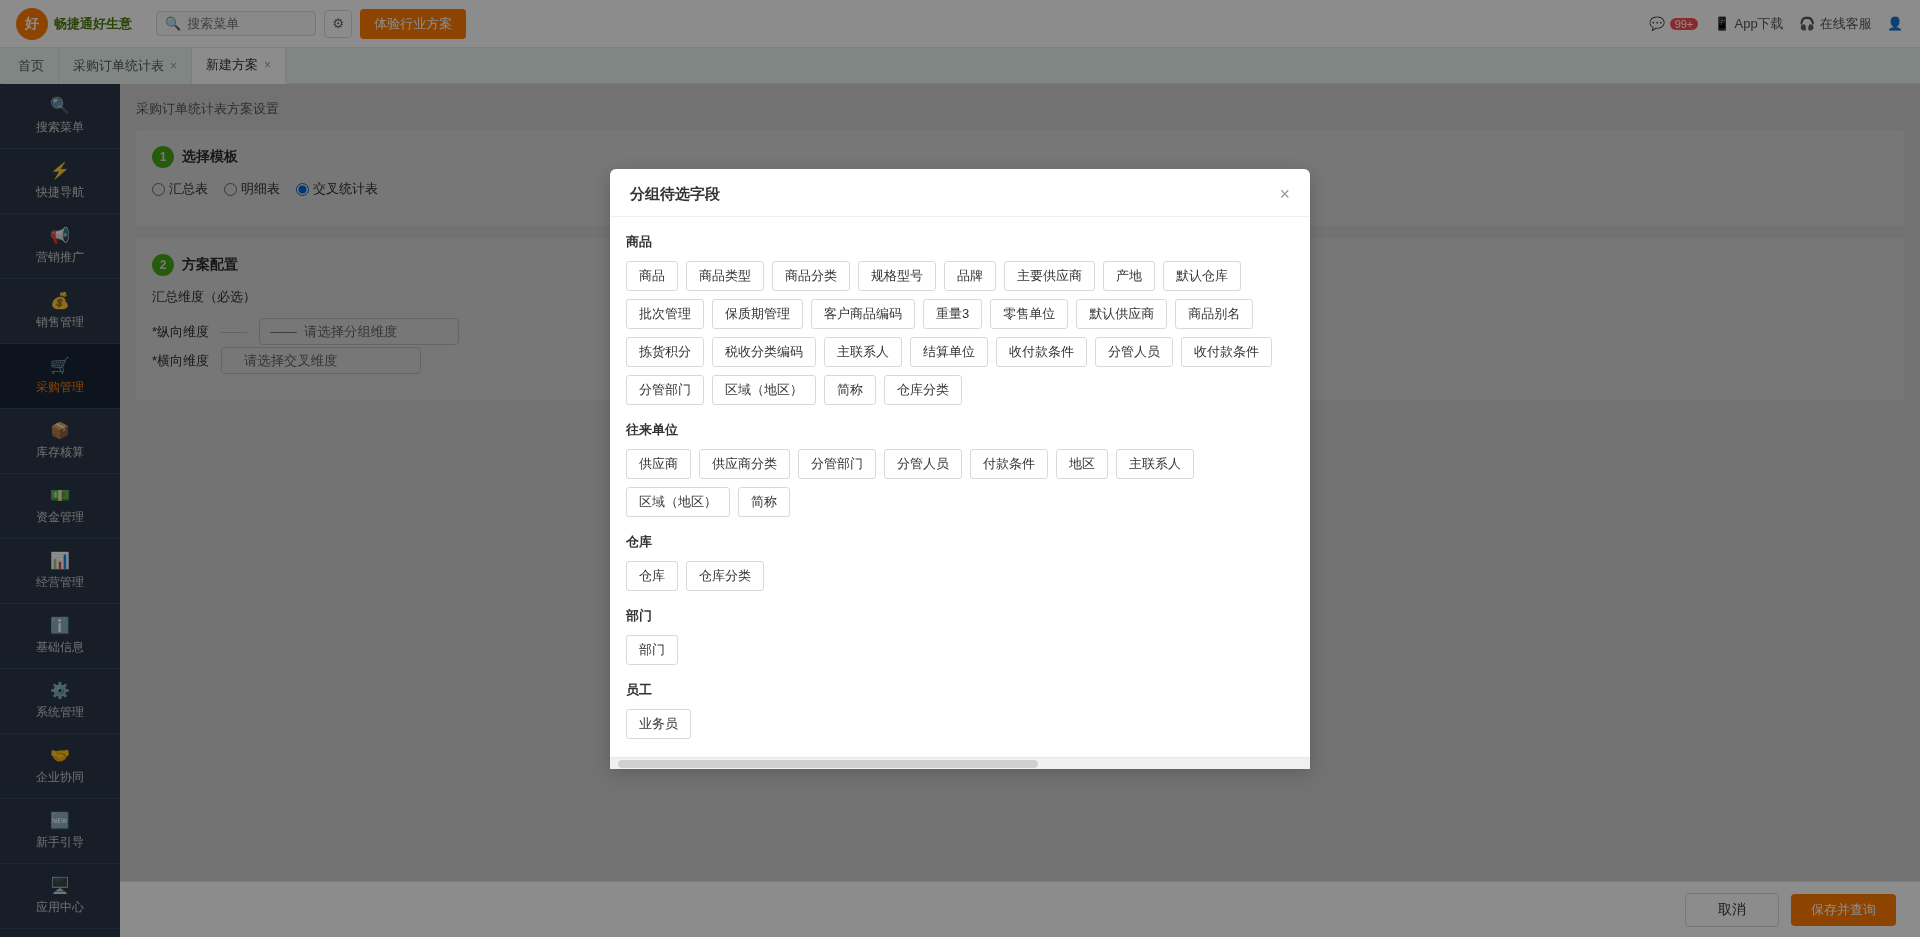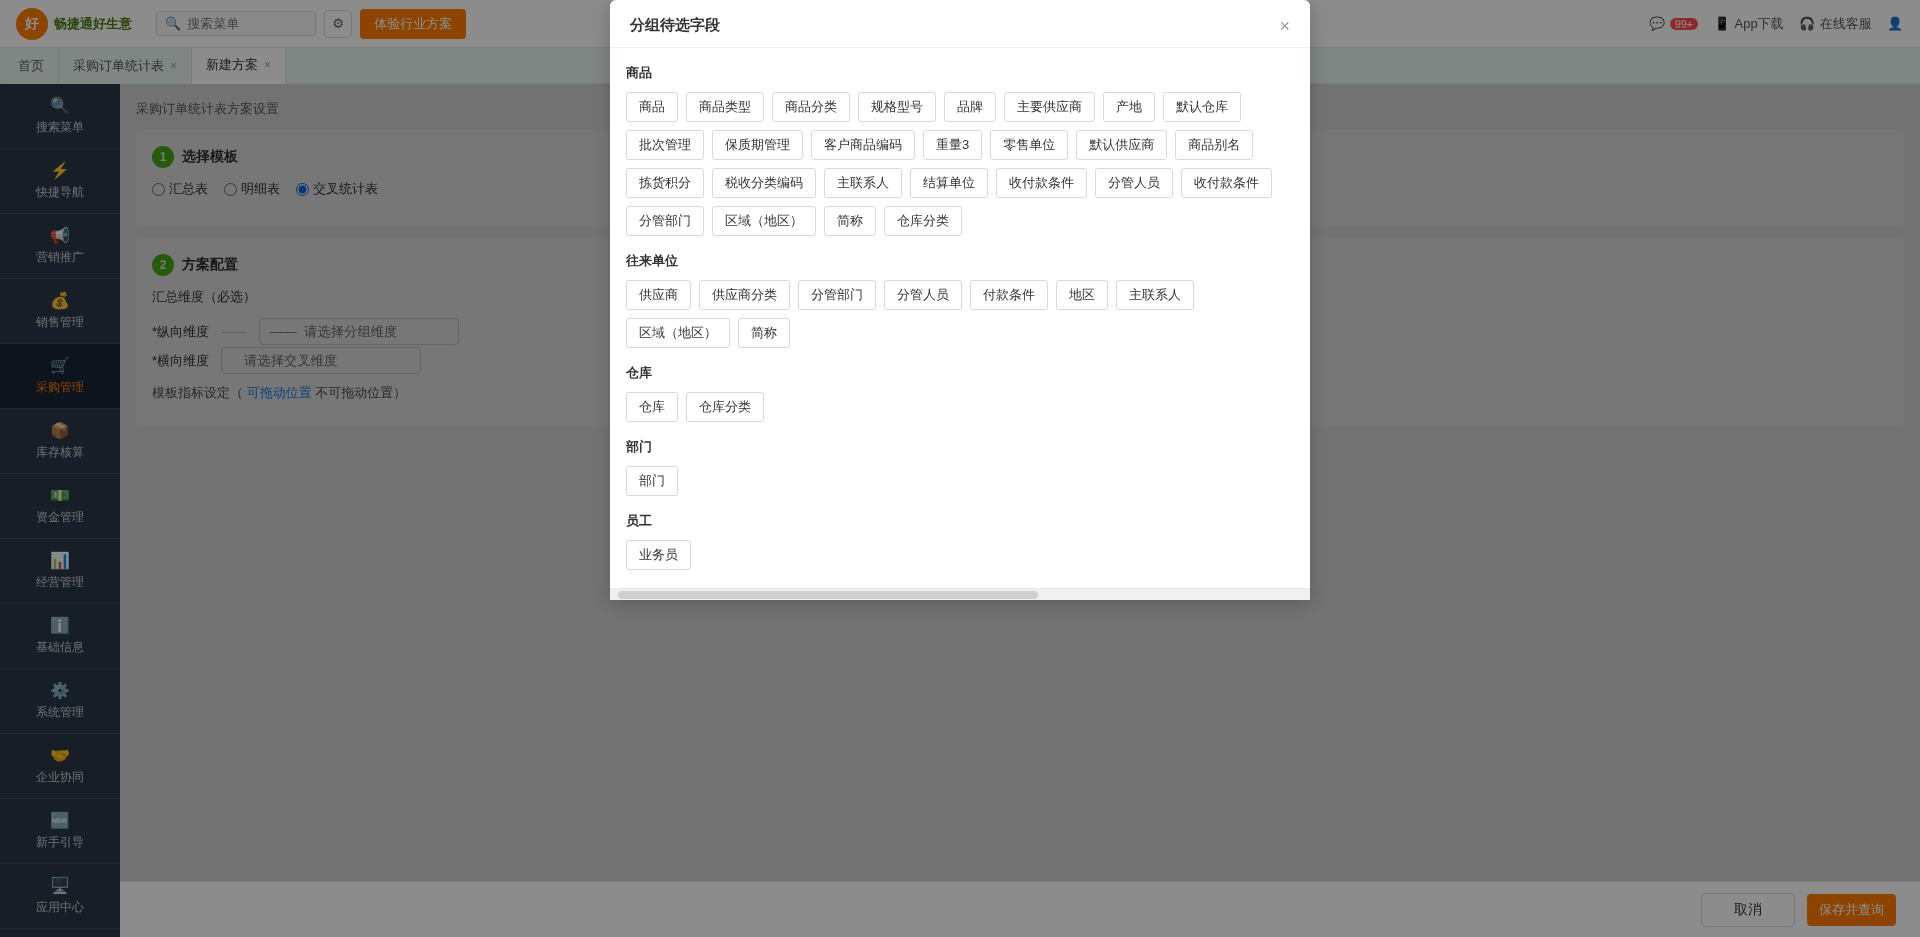--- a/index.html
+++ b/index.html
@@ -153,21 +153,21 @@
       background: #52c41a; color: #fff;
       display: flex; align-items: center; justify-content: center;
       font-size: 12px; font-weight: bold;
     }
 
     
     .overlay {
       position: fixed; top: 0; left: 0; right: 0; bottom: 0;
       background: rgba(0,0,0,0.45);
       z-index: 1000;
-      display: flex; justify-content: center;
+      display: flex; align-items: center; justify-content: center;
     }
 
     
     .modal {
       background: #fff;
       border-radius: 6px;
       width: 700px;
       max-height: 600px;
       display: flex; flex-direction: column;
       position: relative;
@@ -235,21 +235,21 @@
       z-index: 98;
     }
     .btn-cancel {
       border: 1px solid #d9d9d9; background: #fff;
       color: #333; border-radius: 4px;
       padding: 7px 32px; cursor: pointer; font-size: 14px;
     }
     .btn-primary {
       background: #ff7d00; border: none;
       color: #fff; border-radius: 4px;
-      padding: 7px 12px; cursor: pointer; font-size: 13px; text-align: center;
+      padding: 7px 20px; cursor: pointer; font-size: 13px; text-align: center;
     }
 
     .radio-row {
       display: flex; align-items: center; gap: 16px;
       margin-bottom: 12px;
     }
     .radio-item {
       display: flex; align-items: center; gap: 4px; cursor: pointer; font-size: 13px;
     }
   </style>
@@ -395,25 +395,20 @@
         <span>汇总维度（必选）</span>
       </div>
       <div style="display:flex; align-items:center; gap:12px; margin-bottom:2px;">
         <span>*纵向维度</span>
         <span style="color:#ccc;">——</span>
         <input type="text" style="border: 1px solid rgb(217, 217, 217); border-radius: 4px; padding: 5px 10px; width: 200px;" placeholder="——  请选择分组维度">
       </div>
       <div style="display:flex; align-items:center; gap:12px; margin-bottom:10px;">
         <span>*横向维度</span>
         <input type="text" style="border: 1px solid rgb(217, 217, 217); border-radius: 4px; padding: 5px 22px; width: 200px;" placeholder="请选择交叉维度">
-      </div>
-      <div style="margin-bottom:8px; font-size:13px; color:#555;">
-        <span>模板指标设定（</span>
-        <span style="color:#1890ff;">可拖动位置</span>
-        <span>不可拖动位置）</span>
       </div>
     </div>
   </div>
 </div>
 
 <div class="overlay">
   <div class="modal">
     <div class="modal-header">
       <span class="modal-title">分组待选字段</span>
       <span class="modal-close">×</span>

